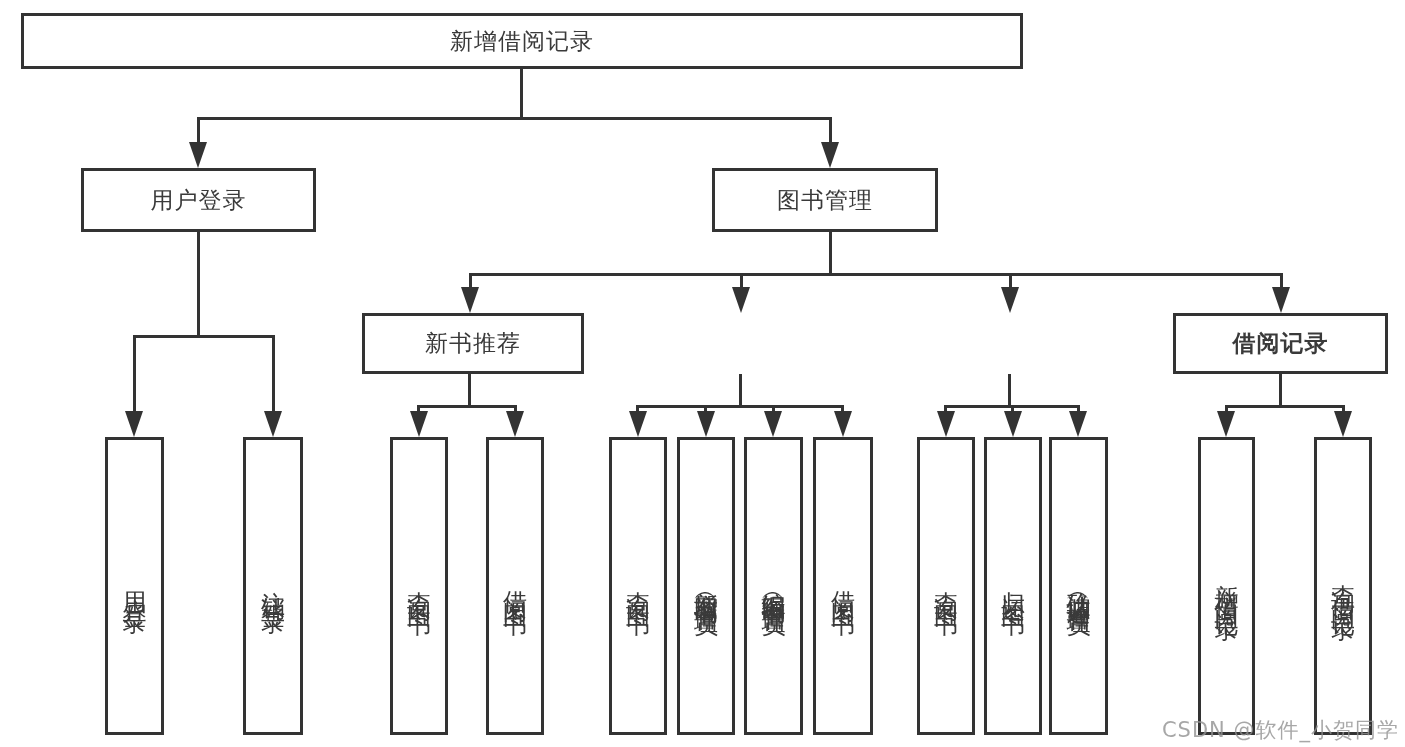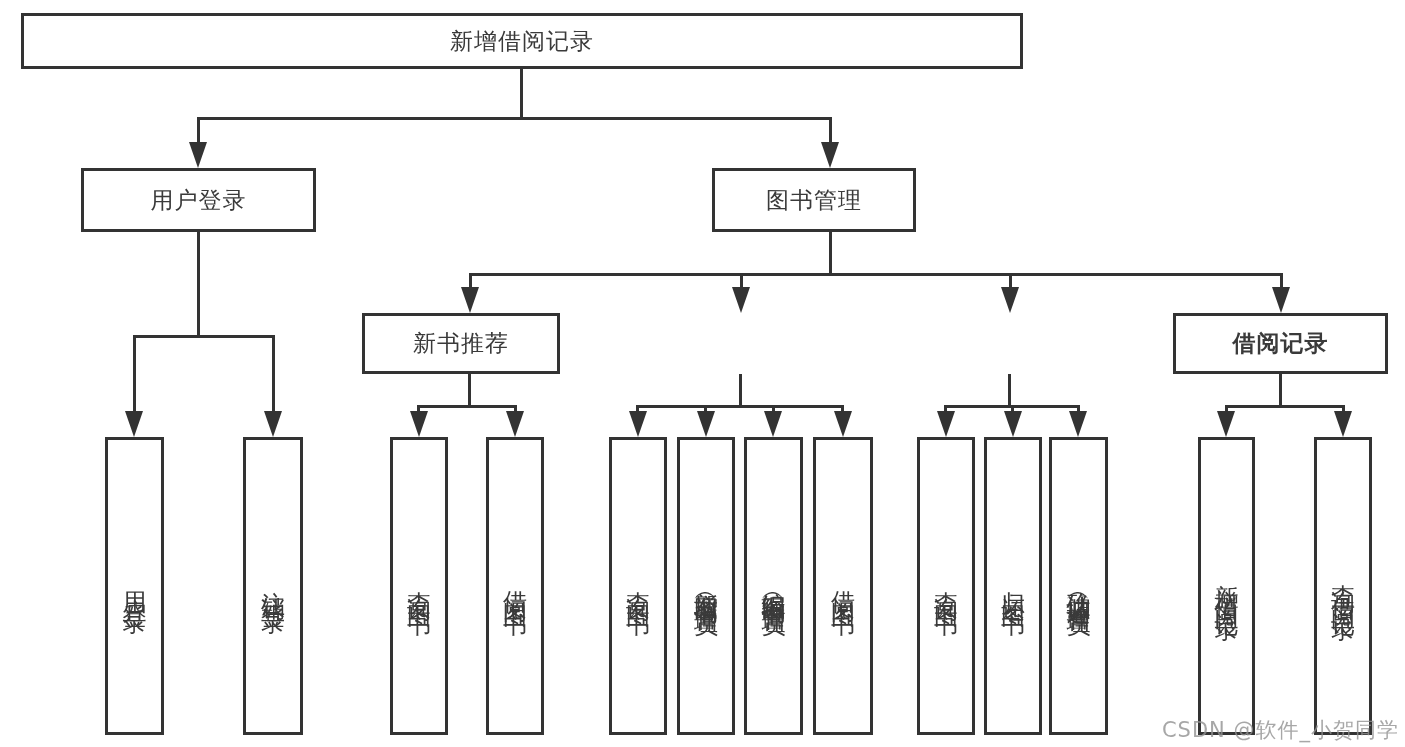--- a/index.html
+++ b/index.html
@@ -67,21 +67,21 @@
   <div class="lv" style="left:520px;top:69px;height:51px;"></div>
   <div class="lh" style="left:197px;top:117px;width:635px;"></div>
   <div class="lv" style="left:197px;top:117px;height:28px;"></div>
   <div class="ah" style="left:189px;top:142px;"></div>
   <div class="lv" style="left:829px;top:117px;height:28px;"></div>
   <div class="ah" style="left:821px;top:142px;"></div>
 
   <div class="box hbox" style="left:81px;top:168px;width:235px;height:64px;">
     <span class="lbl">用户登录</span>
   </div>
-  <div class="box hbox" style="left:712px;top:168px;width:204px;height:64px;">
+  <div class="box hbox" style="left:712px;top:168px;width:226px;height:64px;">
     <span class="lbl">图书管理</span>
   </div>
 
   <div class="lv" style="left:197px;top:232px;height:106px;"></div>
   <div class="lh" style="left:133px;top:335px;width:142px;"></div>
   <div class="lv" style="left:133px;top:335px;height:78px;"></div>
   <div class="ah" style="left:125px;top:411px;"></div>
   <div class="lv" style="left:272px;top:335px;height:78px;"></div>
   <div class="ah" style="left:264px;top:411px;"></div>
 
@@ -89,21 +89,21 @@
   <div class="lh" style="left:469px;top:273px;width:814px;"></div>
   <div class="lv" style="left:469px;top:273px;height:16px;"></div>
   <div class="ah" style="left:461px;top:287px;"></div>
   <div class="lv" style="left:740px;top:273px;height:16px;"></div>
   <div class="ah" style="left:732px;top:287px;"></div>
   <div class="lv" style="left:1009px;top:273px;height:16px;"></div>
   <div class="ah" style="left:1001px;top:287px;"></div>
   <div class="lv" style="left:1280px;top:273px;height:16px;"></div>
   <div class="ah" style="left:1272px;top:287px;"></div>
 
-  <div class="box hbox" style="left:362px;top:313px;width:198px;height:61px;">
+  <div class="box hbox" style="left:362px;top:313px;width:222px;height:61px;">
     <span class="lbl">新书推荐</span>
   </div>
   <div class="box hbox" style="left:1173px;top:313px;width:215px;height:61px;font-weight:bold;">
     <span class="lbl">借阅记录</span>
   </div>
 
   <div class="lv" style="left:468px;top:374px;height:33px;"></div>
   <div class="lh" style="left:417px;top:405px;width:100px;"></div>
   <div class="lv" style="left:417px;top:405px;height:9px;"></div>
   <div class="ah" style="left:410px;top:411px;"></div>

